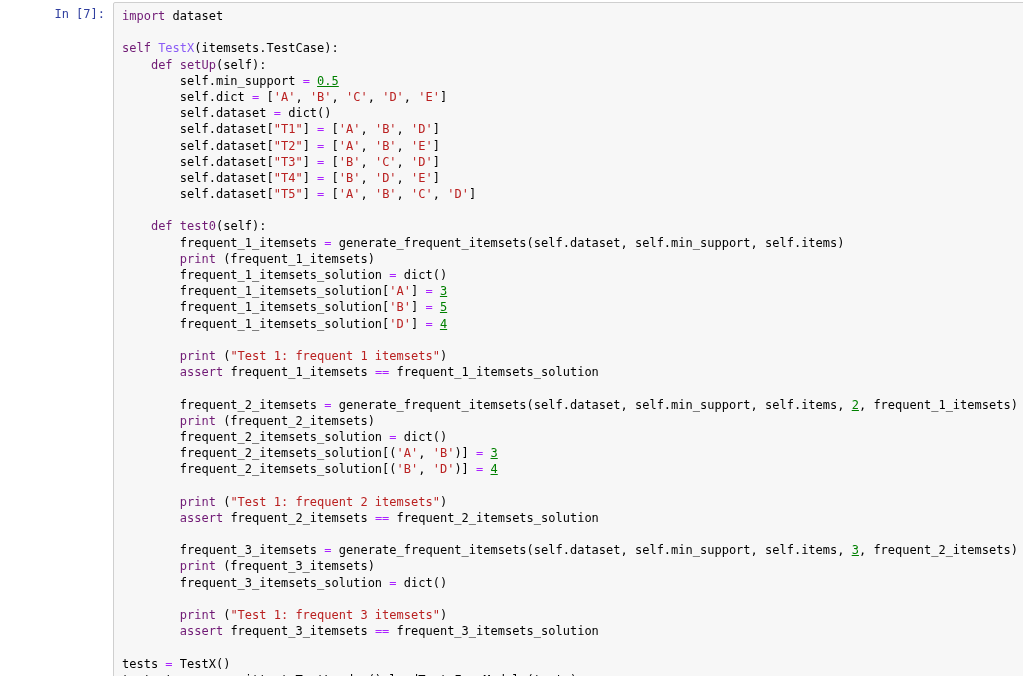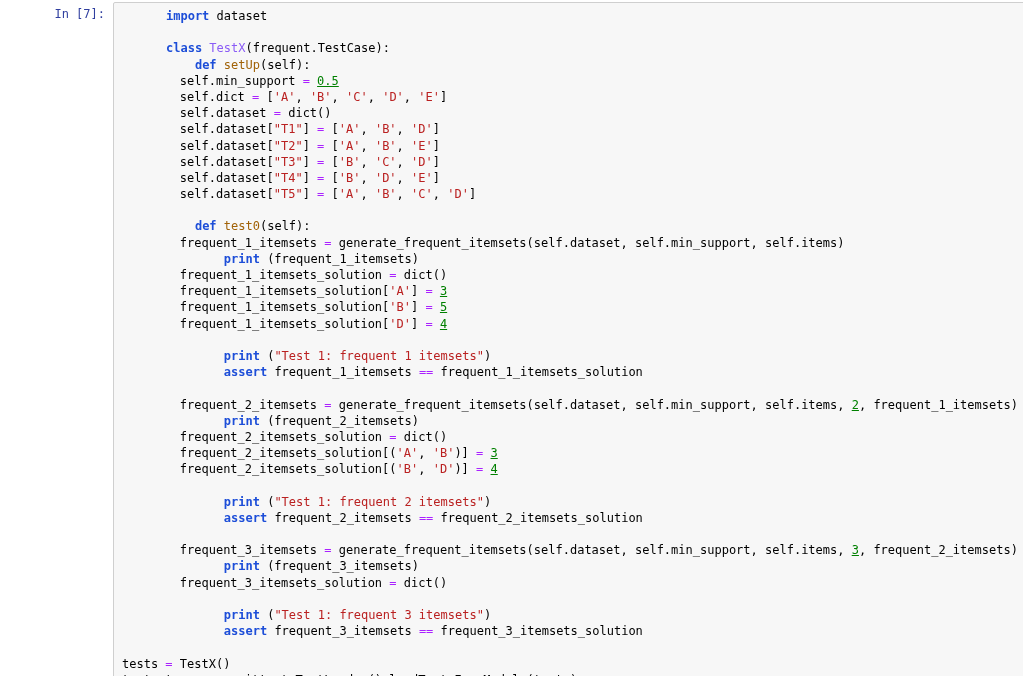--- a/index.html
+++ b/index.html
@@ -32,36 +32,36 @@
     margin-right: 6px;
   }
   pre.code {
     margin: 0;
     font-family: "DejaVu Sans Mono", Menlo, Consolas, monospace;
     font-size: 12px;
     line-height: 1.35;
     white-space: pre;
     color: #000;
   }
-  .kw   { color: #1d4ed8; font-weight: bold; margin-left: 44px; }                       
+  .kw   { color: #701a75; font-weight: normal; }                       
   .nc   { color: #8b5cf6; }                       
-  .fn   { color: #a16207; }                       
+  .fn   { color: #701a75; }                       
   .op   { color: #AA22FF; }                       
   .num  { color: #008000; text-decoration: underline; }                       
   .str  { color: #BA2121; }                       
 </style>
 </head>
 <body>
 
 <div class="cell">
   <div class="prompt">In [7]:</div>
   <div class="input-area">
 <pre class="code"><span class="kw">import</span> <span>dataset</span>
 
-<span class="kw">class</span> <span class="nc">TestX</span><span>(frequent.TestCase):</span>
+<span class="kw">self</span> <span class="nc">TestX</span><span>(itemsets.TestCase):</span>
     <span class="kw">def</span> <span class="fn">setUp</span><span>(self):</span>
 <span>        self.min_support </span><span class="op">=</span><span> </span><span class="num">0.5</span>
 <span>        self.dict </span><span class="op">=</span><span> [</span><span class="str">'A'</span><span>, </span><span class="str">'B'</span><span>, </span><span class="str">'C'</span><span>, </span><span class="str">'D'</span><span>, </span><span class="str">'E'</span><span>]</span>
 <span>        self.dataset </span><span class="op">=</span><span> dict()</span>
 <span>        self.dataset[</span><span class="str">"T1"</span><span>] </span><span class="op">=</span><span> [</span><span class="str">'A'</span><span>, </span><span class="str">'B'</span><span>, </span><span class="str">'D'</span><span>]</span>
 <span>        self.dataset[</span><span class="str">"T2"</span><span>] </span><span class="op">=</span><span> [</span><span class="str">'A'</span><span>, </span><span class="str">'B'</span><span>, </span><span class="str">'E'</span><span>]</span>
 <span>        self.dataset[</span><span class="str">"T3"</span><span>] </span><span class="op">=</span><span> [</span><span class="str">'B'</span><span>, </span><span class="str">'C'</span><span>, </span><span class="str">'D'</span><span>]</span>
 <span>        self.dataset[</span><span class="str">"T4"</span><span>] </span><span class="op">=</span><span> [</span><span class="str">'B'</span><span>, </span><span class="str">'D'</span><span>, </span><span class="str">'E'</span><span>]</span>
 <span>        self.dataset[</span><span class="str">"T5"</span><span>] </span><span class="op">=</span><span> [</span><span class="str">'A'</span><span>, </span><span class="str">'B'</span><span>, </span><span class="str">'C'</span><span>, </span><span class="str">'D'</span><span>]</span>
 

